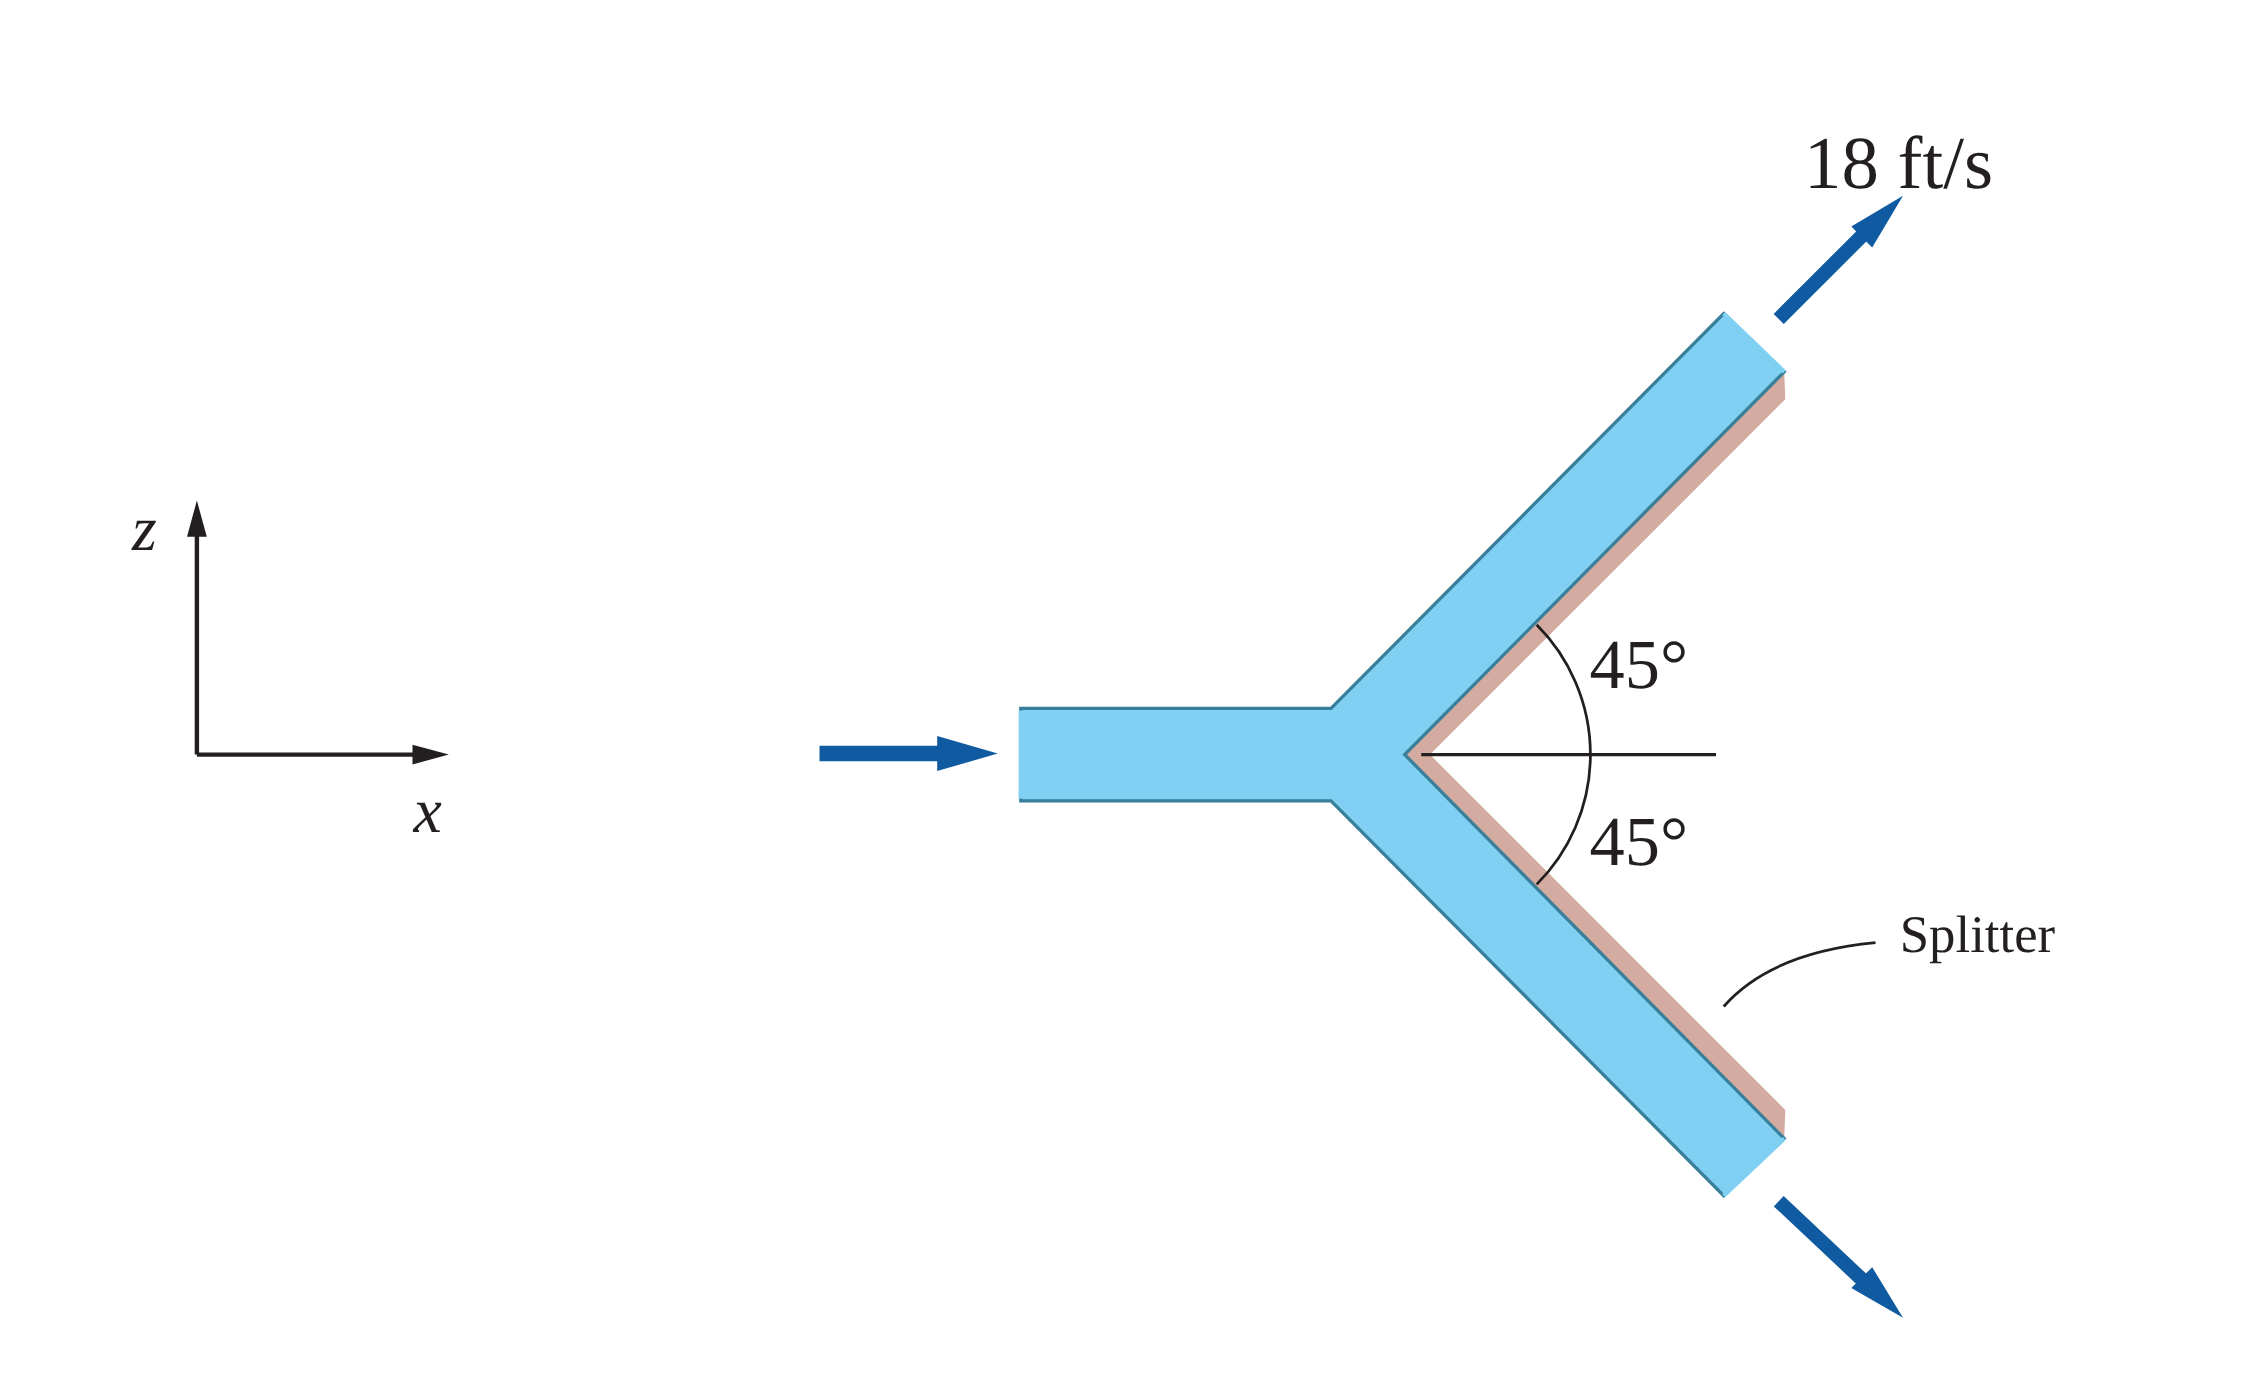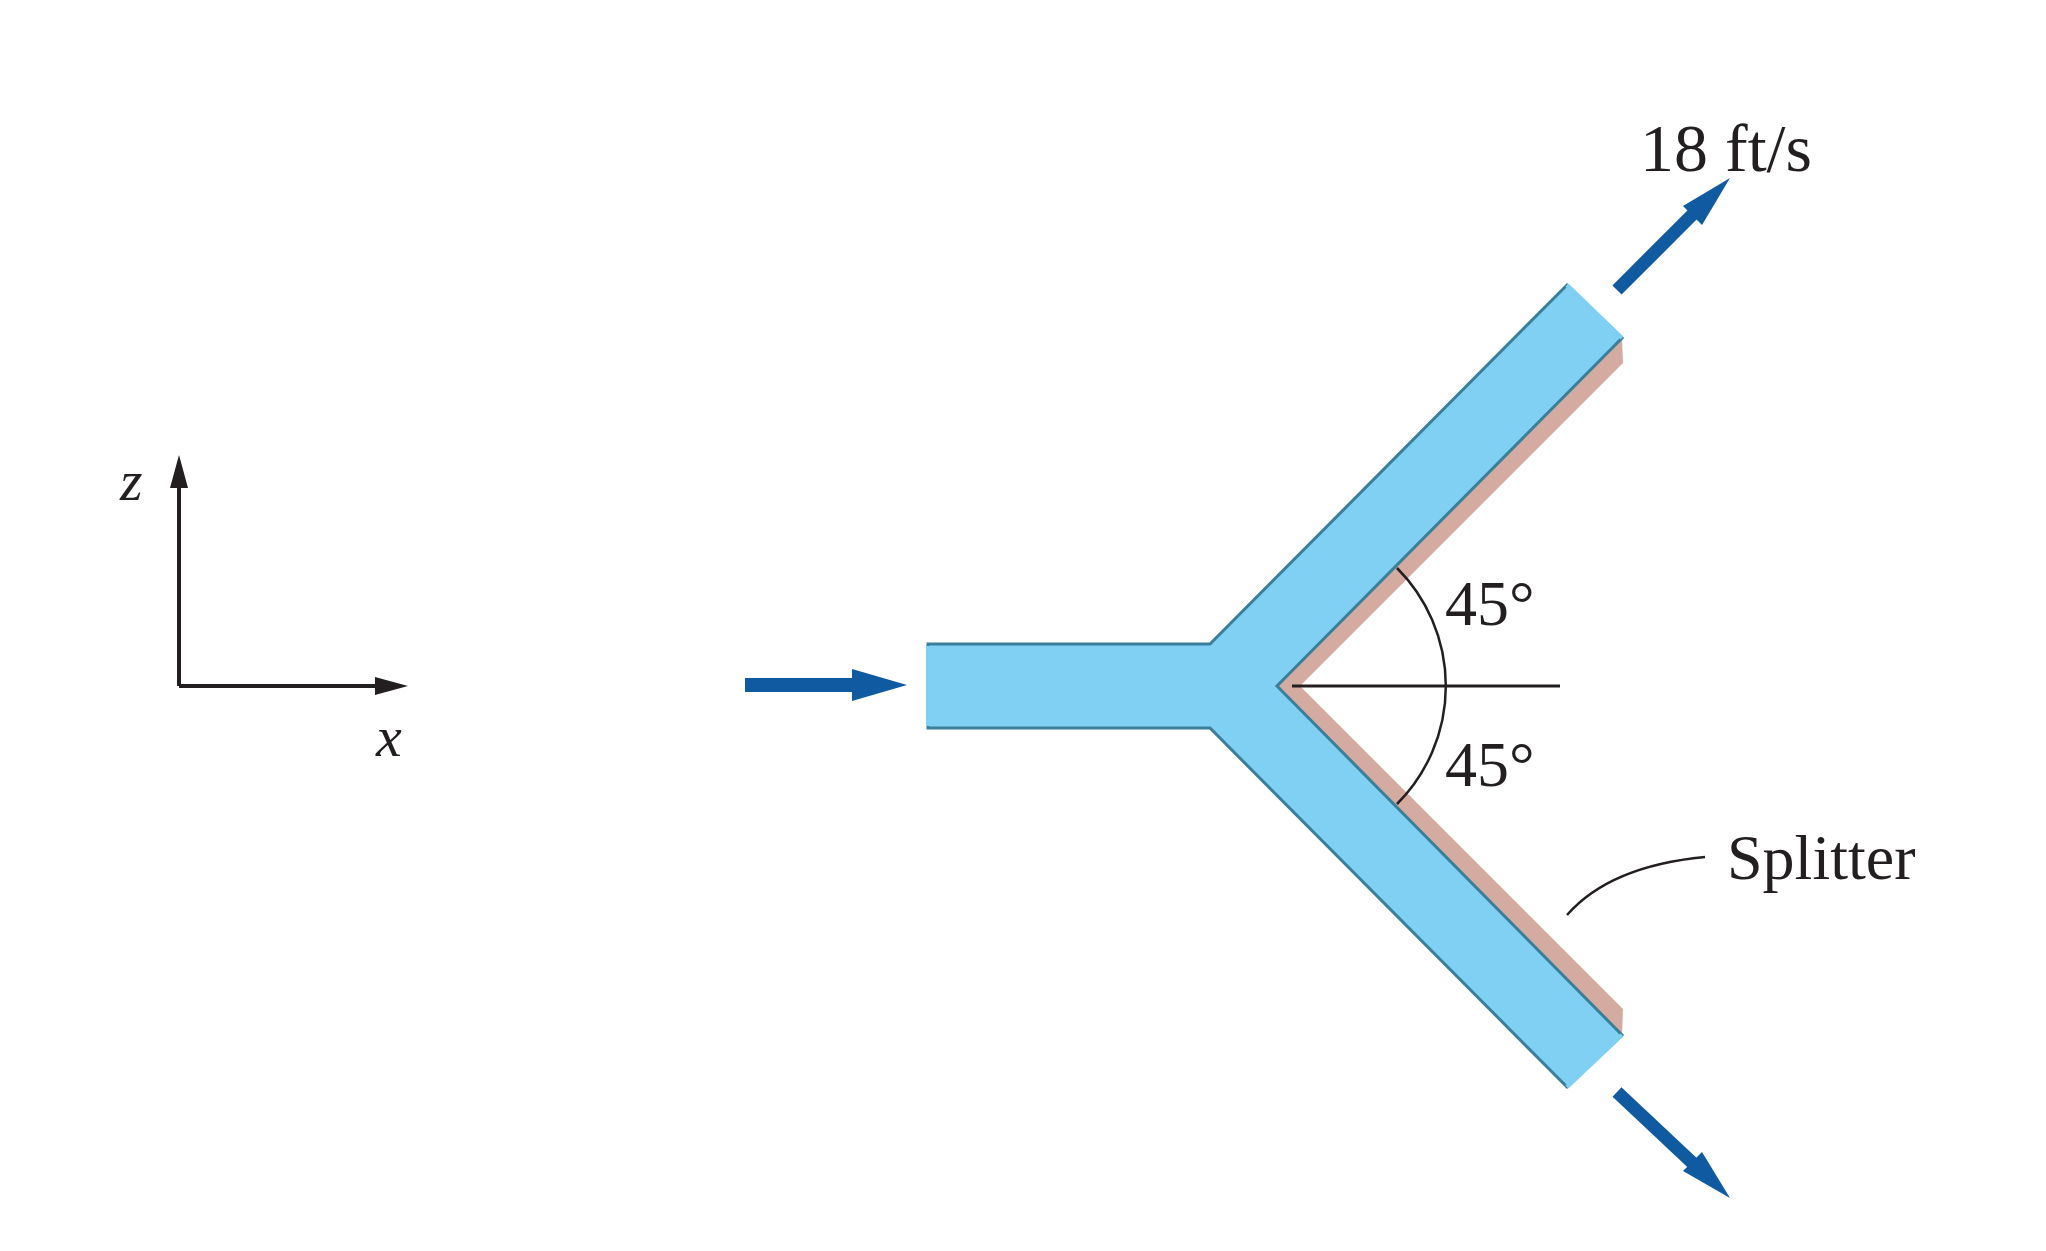--- a/index.html
+++ b/index.html
@@ -56,14 +56,14 @@
     </g>
 
     <path d="M1567,915 Q1610,866 1705,857" fill="none" stroke="#231f20" stroke-width="2.5"></path>
   </svg>
 
   <div class="lbl it" style="left:120px;top:452px;font-size:58px;">z</div>
   <div class="lbl it" style="left:376px;top:708px;font-size:58px;">x</div>
   <div class="lbl" style="left:1640px;top:98px;font-size:68px;margin-top:16px;">18 ft/s</div>
   <div class="lbl" style="left:1445px;top:572px;font-size:64px;">45°</div>
   <div class="lbl" style="left:1445px;top:733px;font-size:64px;">45°</div>
-  <div class="lbl" style="left:1727px;top:826px;font-size:64px;">Splitter</div>
+  <div class="lbl" style="left:1727px;top:826px;font-size:48px;">Splitter</div>
 </div>
 
 </body></html>

